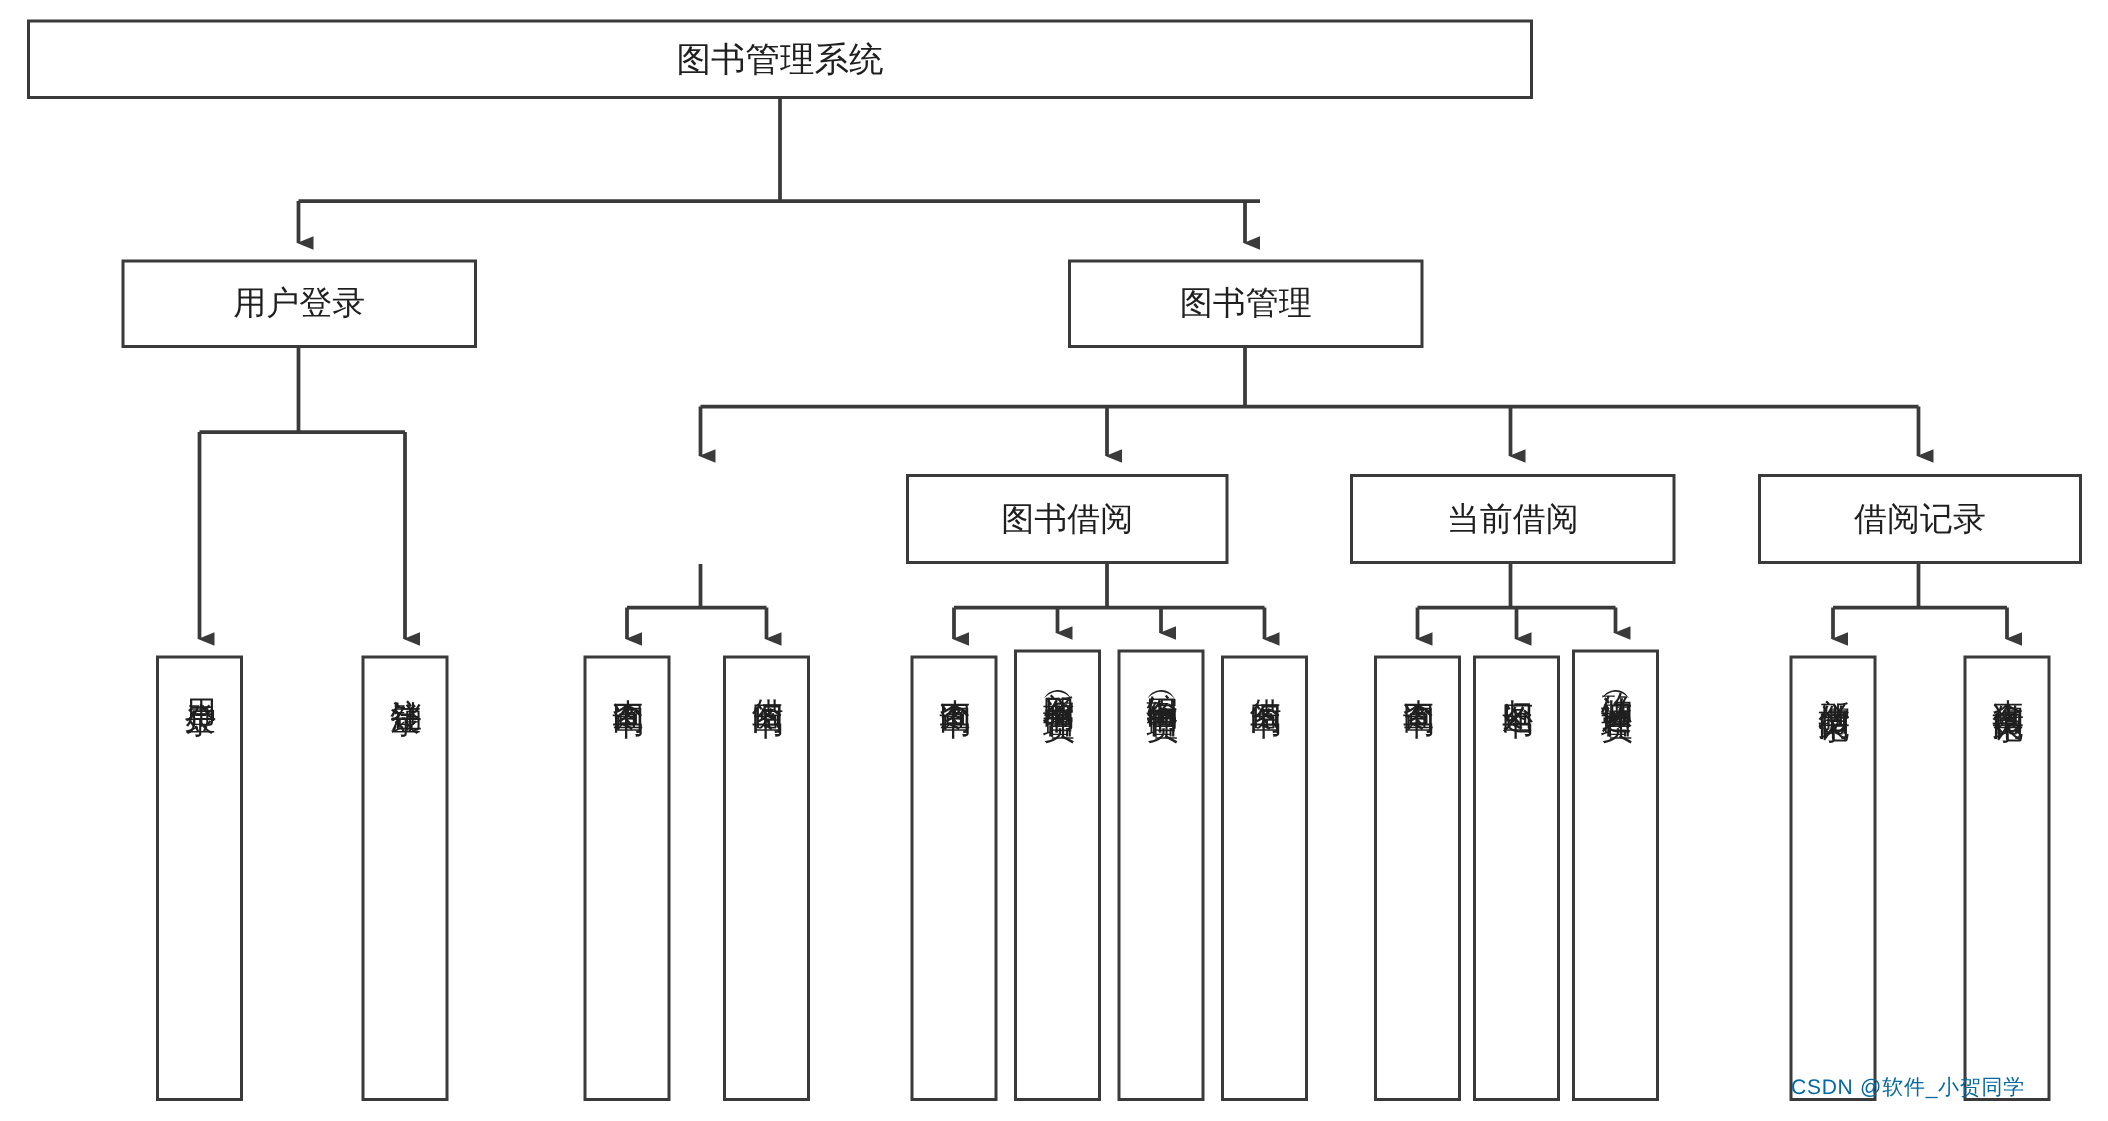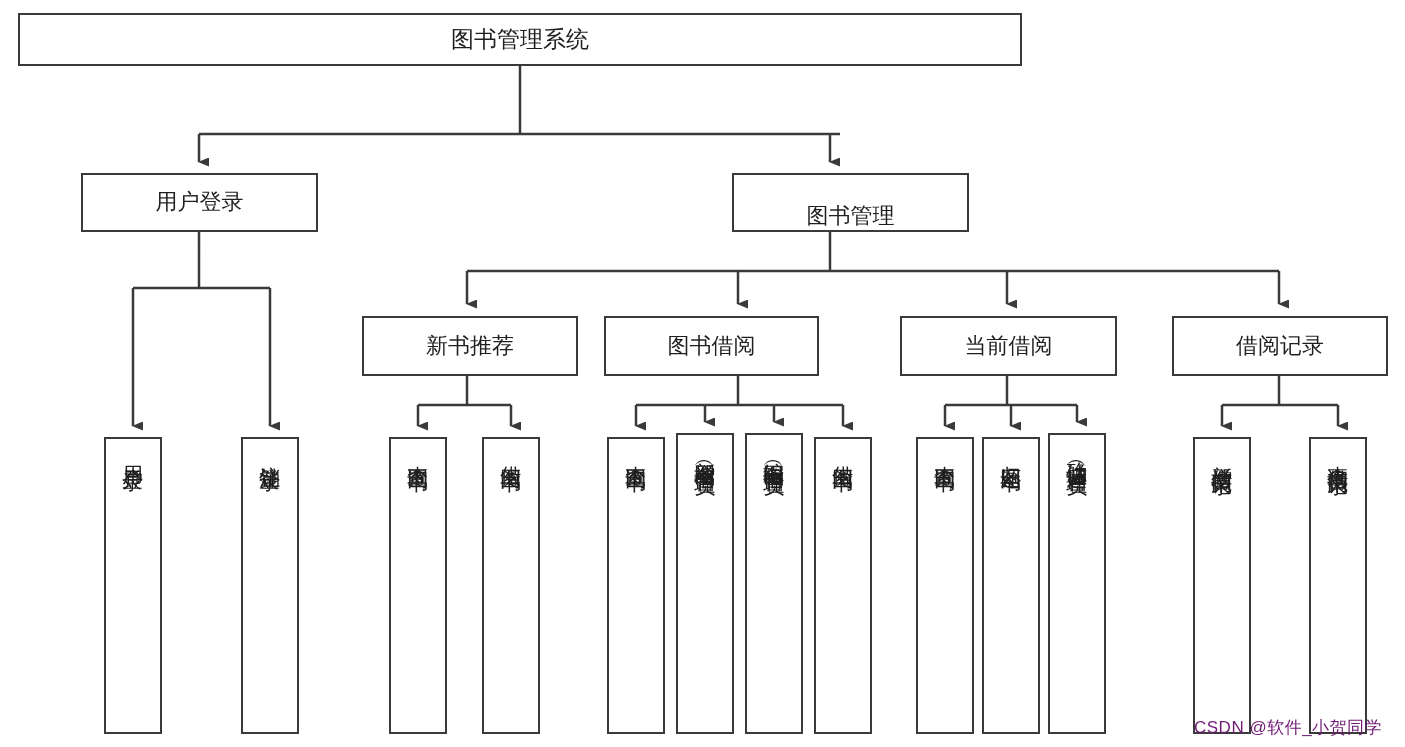--- a/index.html
+++ b/index.html
@@ -58,22 +58,22 @@
     padding-bottom: 10px;
     letter-spacing: 2px;
     justify-content: flex-start;
     align-items: center;
   }
   .node.leaf .vtext {
     display: block;
   }
   .watermark {
     position: absolute;
-    font-size: 17px;
-    color: #701a75;
+    font-size: 14px;
+    color: #0369a1;
     white-space: nowrap;
     z-index: 5;
     letter-spacing: 0.5px;
   }
 </style>
 </head>
 <body>
 
 <div id="diagram-root">
 
@@ -127,27 +127,24 @@
     </g>
   </svg>
 
   <div class="node root" style="left:18px; top:13px; width:1004px; height:53px;">
     <span>图书管理系统</span>
   </div>
 
   <div class="node level2" style="left:81px; top:173px; width:237px; height:59px;">
     <span>用户登录</span>
   </div>
-  <div class="node level2" style="left:732px; top:173px; width:237px; height:59px;align-items:flex-end;">
+  <div class="node level2" style="left:712px; top:173px; width:237px; height:59px;">
     <span>图书管理</span>
   </div>
 
-  <div class="node level3" style="left:362px; top:316px; width:216px; height:60px;">
-    <span>新书推荐</span>
-  </div>
   <div class="node level3" style="left:604px; top:316px; width:215px; height:60px;">
     <span>图书借阅</span>
   </div>
   <div class="node level3" style="left:900px; top:316px; width:217px; height:60px;text-align:center;">
     <span>当前借阅</span>
   </div>
   <div class="node level3" style="left:1172px; top:316px; width:216px; height:60px;">
     <span>借阅记录</span>
   </div>
 

